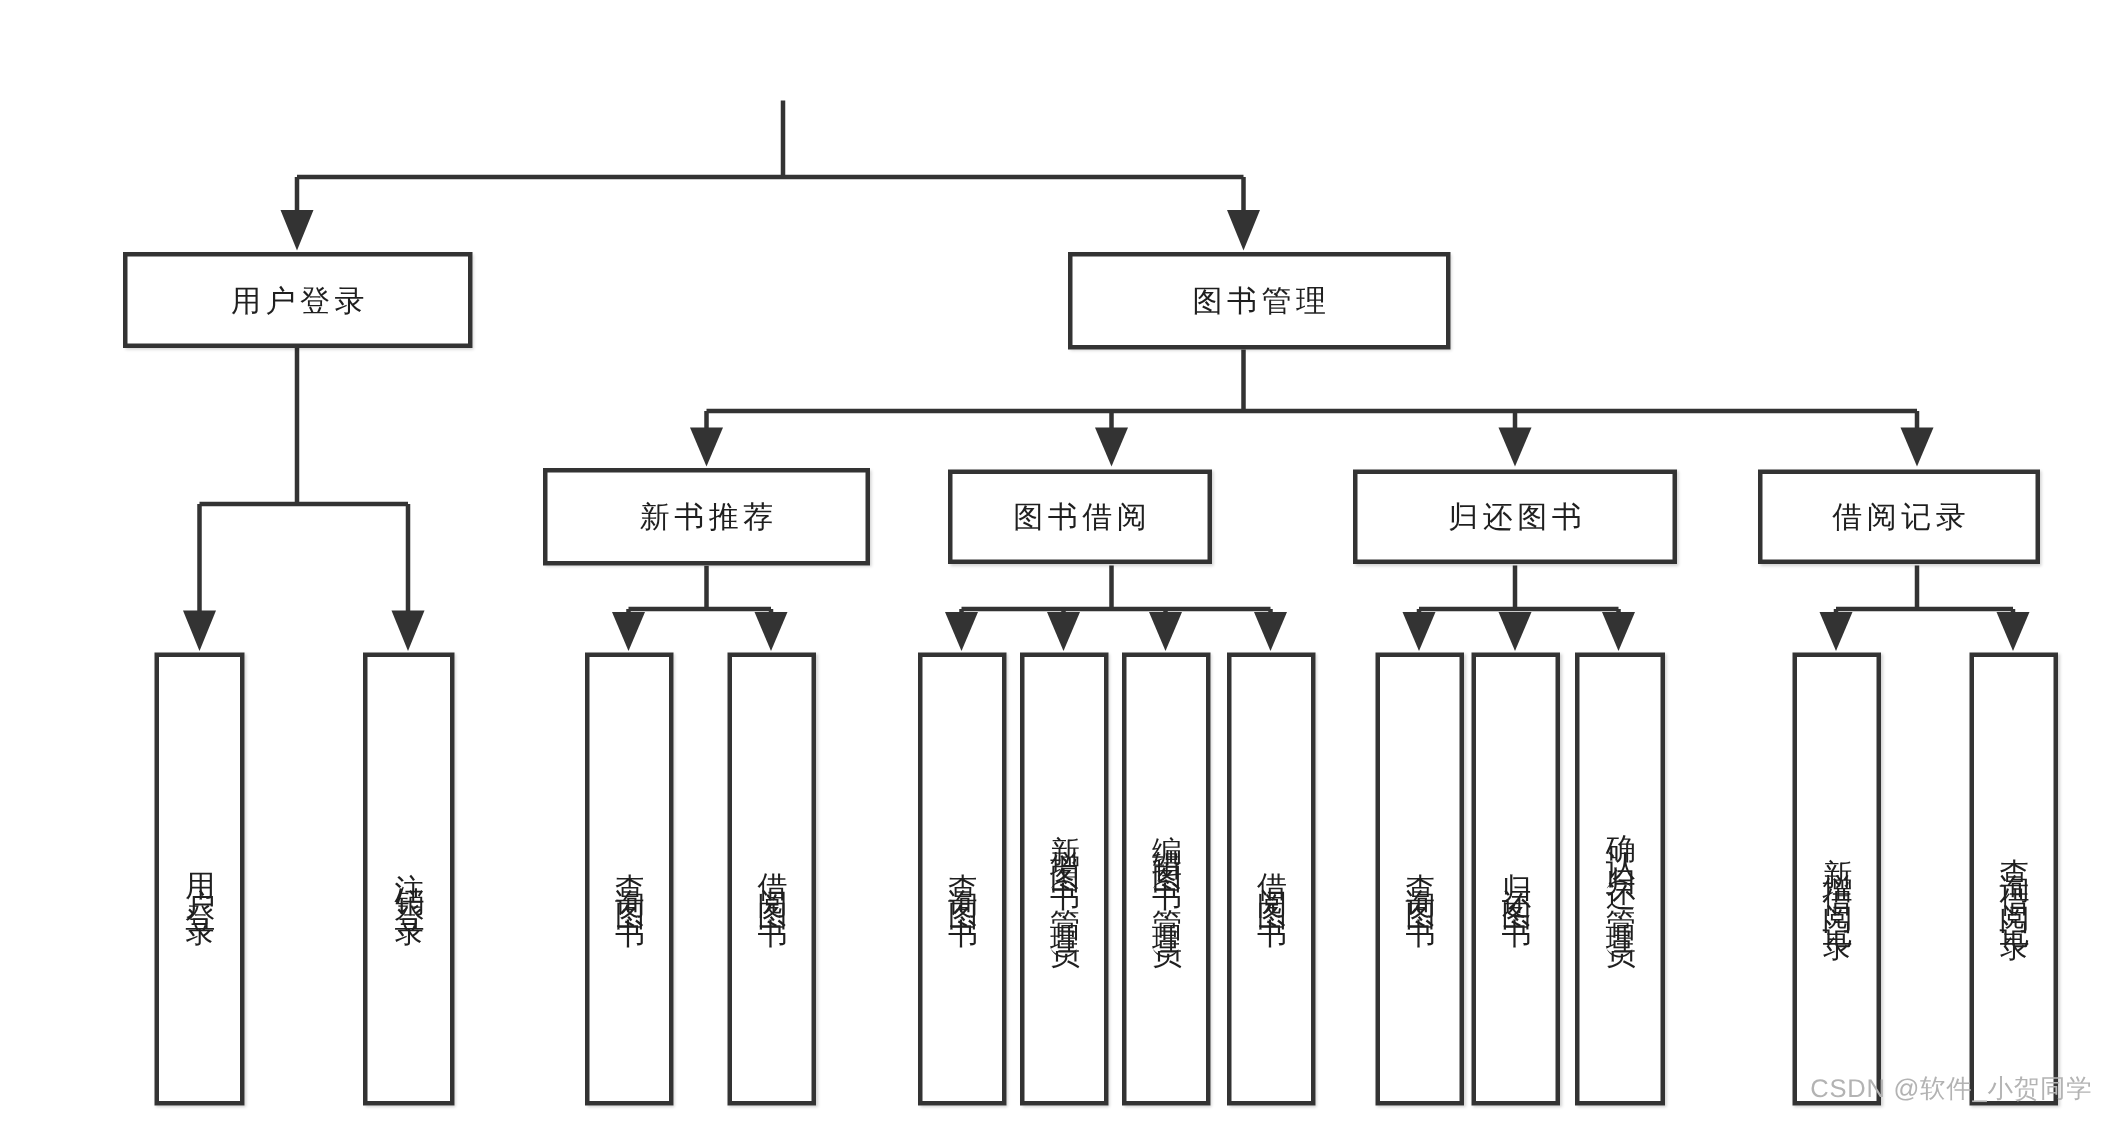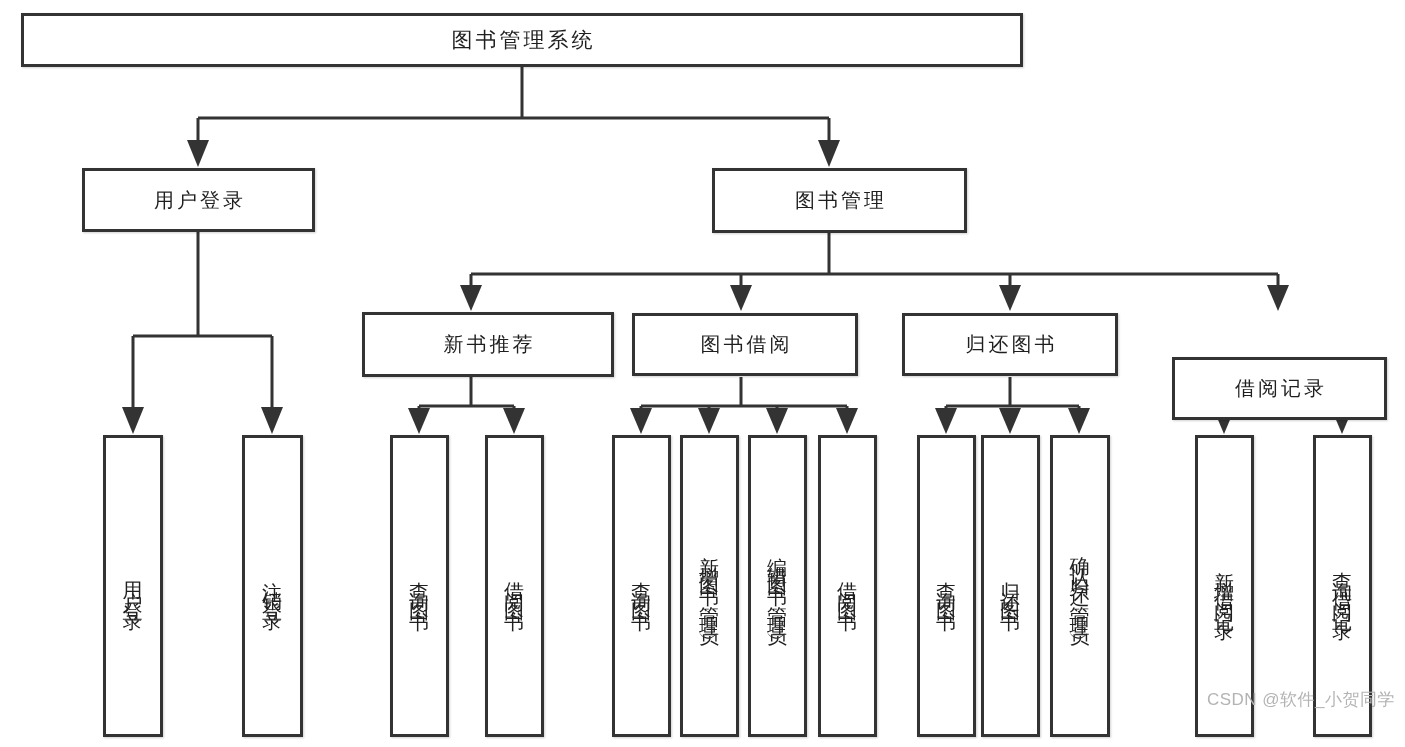--- a/index.html
+++ b/index.html
@@ -32,39 +32,39 @@
   }
   .hnode{
     font-size:20px;
     letter-spacing:3px;
     text-indent:3px;
     white-space:nowrap;
   }
   .root{left:21px;top:13px;width:1002px;height:54px;font-size:21px;}
   .l2a{left:82px;top:168px;width:233px;height:64px;}
   .l2b{left:712px;top:168px;width:255px;height:65px;}
-  .l3a{left:362px;top:312px;width:252px;height:65px;}
-  .l3b{left:632px;top:313px;width:226px;height:63px;}
+  .l3a{left:362px;top:312px;width:218px;height:65px;}
+  .l3b{left:632px;top:313px;width:176px;height:63px;}
   .l3c{left:902px;top:313px;width:216px;height:63px;}
-  .l3d{left:1172px;top:313px;width:215px;height:63px;margin-top:44px;}
+  .l3d{left:1172px;top:313px;width:188px;height:63px;}
   .leaf{
     top:435px;height:302px;width:59px;
   }
   .leaf .vtext{
     writing-mode:vertical-rl;
     text-orientation:mixed;
     font-size:20px;
     letter-spacing:10px;
     line-height:1;
     white-space:nowrap;
     color:var(--text);
   }
   .watermark{
     position:absolute;
-    right:10px;top:688px;
+    right:10px;top:714px;
     font-size:17px;
     letter-spacing:0.5px;
     color:var(--watermark);
     white-space:nowrap;
   }
 </style>
 </head>
 <body>
 
 <div class="canvas">
@@ -98,21 +98,20 @@
     <path d="M1010 377 V406 M946 406 H1079 M946 406 V412 M1079 406 V412"></path>
     <polygon points="946,434 935,408 957,408"></polygon>
     <polygon points="1010,434 999,408 1021,408"></polygon>
     <polygon points="1079,434 1068,408 1090,408"></polygon>
 
     <path d="M1278 377 V406 M1224 406 H1342 M1224 406 V412 M1342 406 V412"></path>
     <polygon points="1224,434 1213,408 1235,408"></polygon>
     <polygon points="1342,434 1331,408 1353,408"></polygon>
   </svg>
 
-  <div class="node hnode root">图书管理系统</div>
 
   <div class="node hnode l2a">用户登录</div>
   <div class="node hnode l2b">图书管理</div>
 
   <div class="node hnode l3a">新书推荐</div>
   <div class="node hnode l3b">图书借阅</div>
   <div class="node hnode l3c">归还图书</div>
   <div class="node hnode l3d">借阅记录</div>
 
   <div class="node leaf" style="left:103px;width:60px;">

